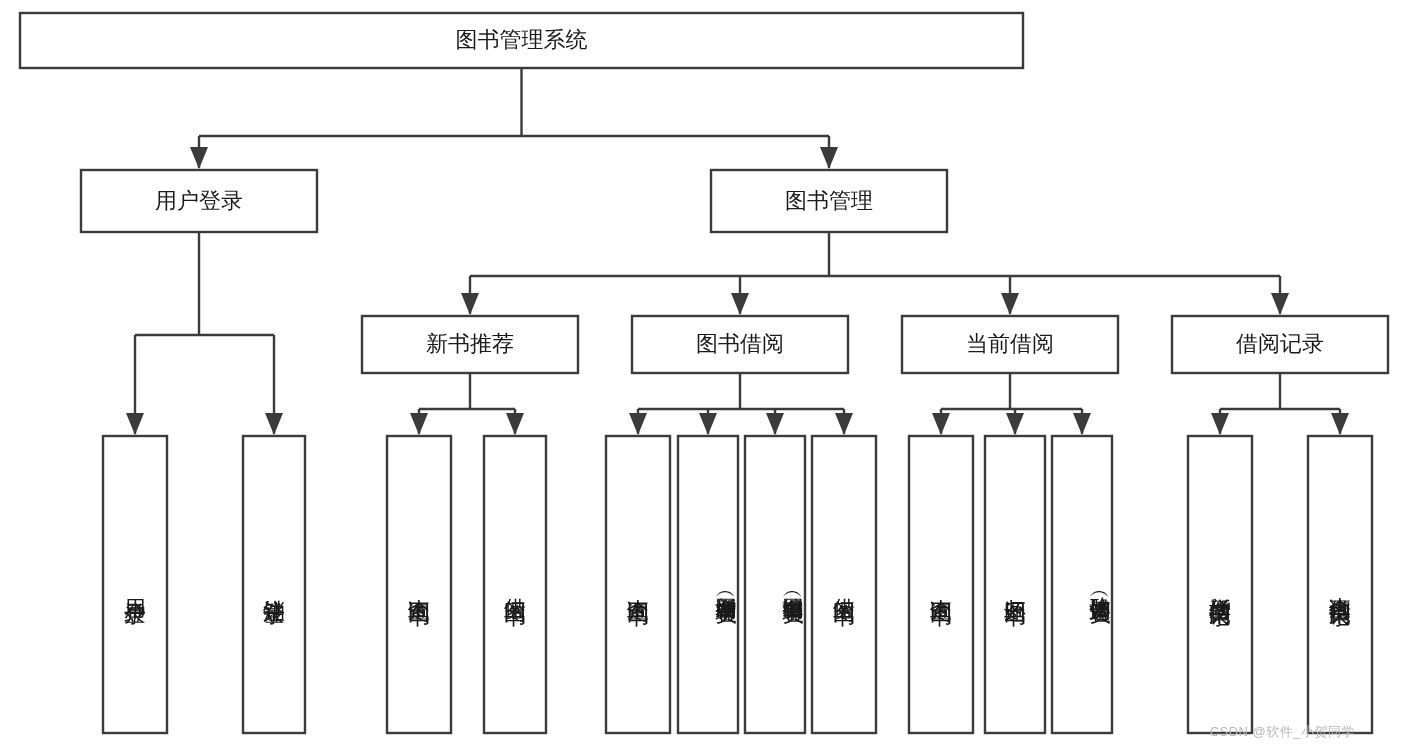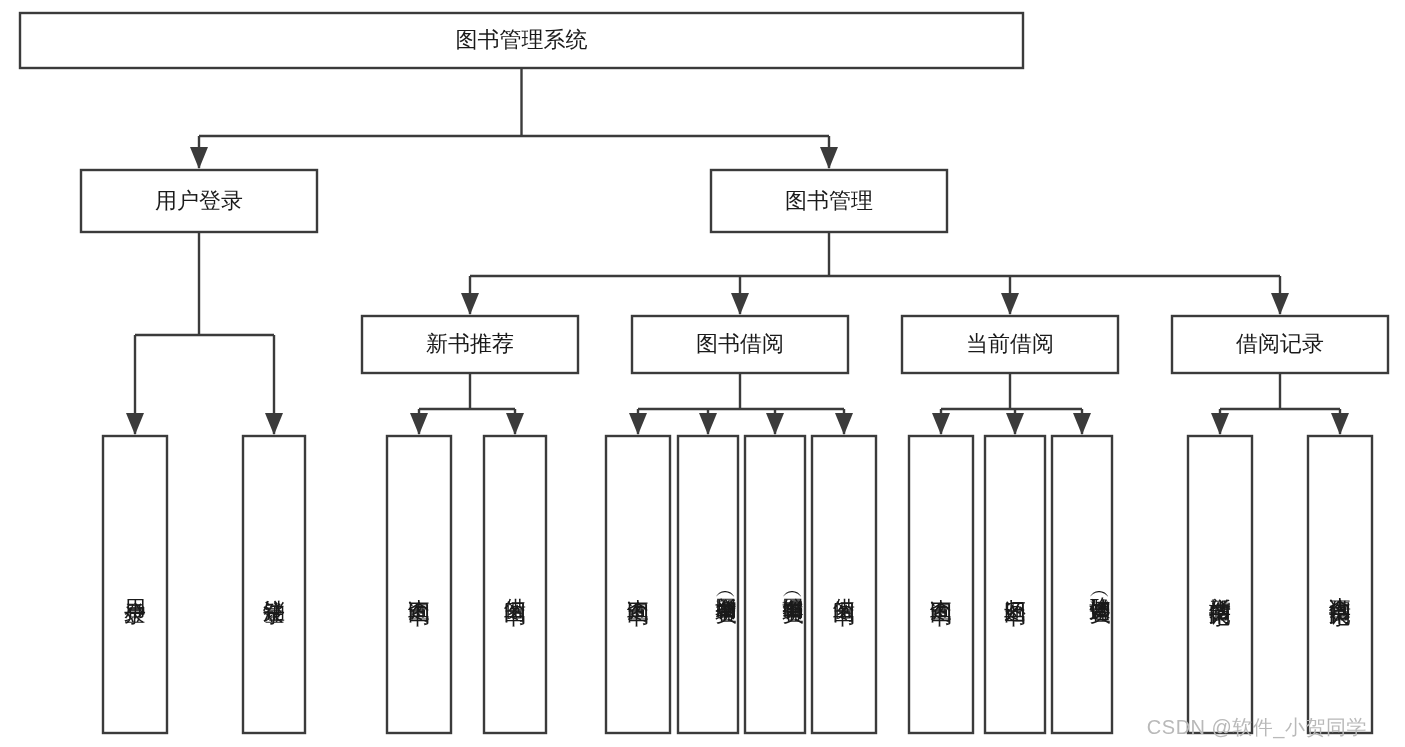--- a/index.html
+++ b/index.html
@@ -61,24 +61,24 @@
     letter-spacing: 2px;
     text-align: center;
     display: flex;
     align-items: flex-start;
     justify-content: center;
     white-space: nowrap;
     pointer-events: none;
   }
   .watermark {
     position: absolute;
-    right: 6px;
+    right: 18px;
     bottom: 6px;
     font-family: "Liberation Sans", "DejaVu Sans", sans-serif;
-    font-size: 20px;
+    font-size: 13px;
     color: #b9b9b9;
     letter-spacing: 0.5px;
     white-space: nowrap;
     text-align: center;
   }
 </style>
 </head>
 <body>
 
 <div id="diagram-root">

